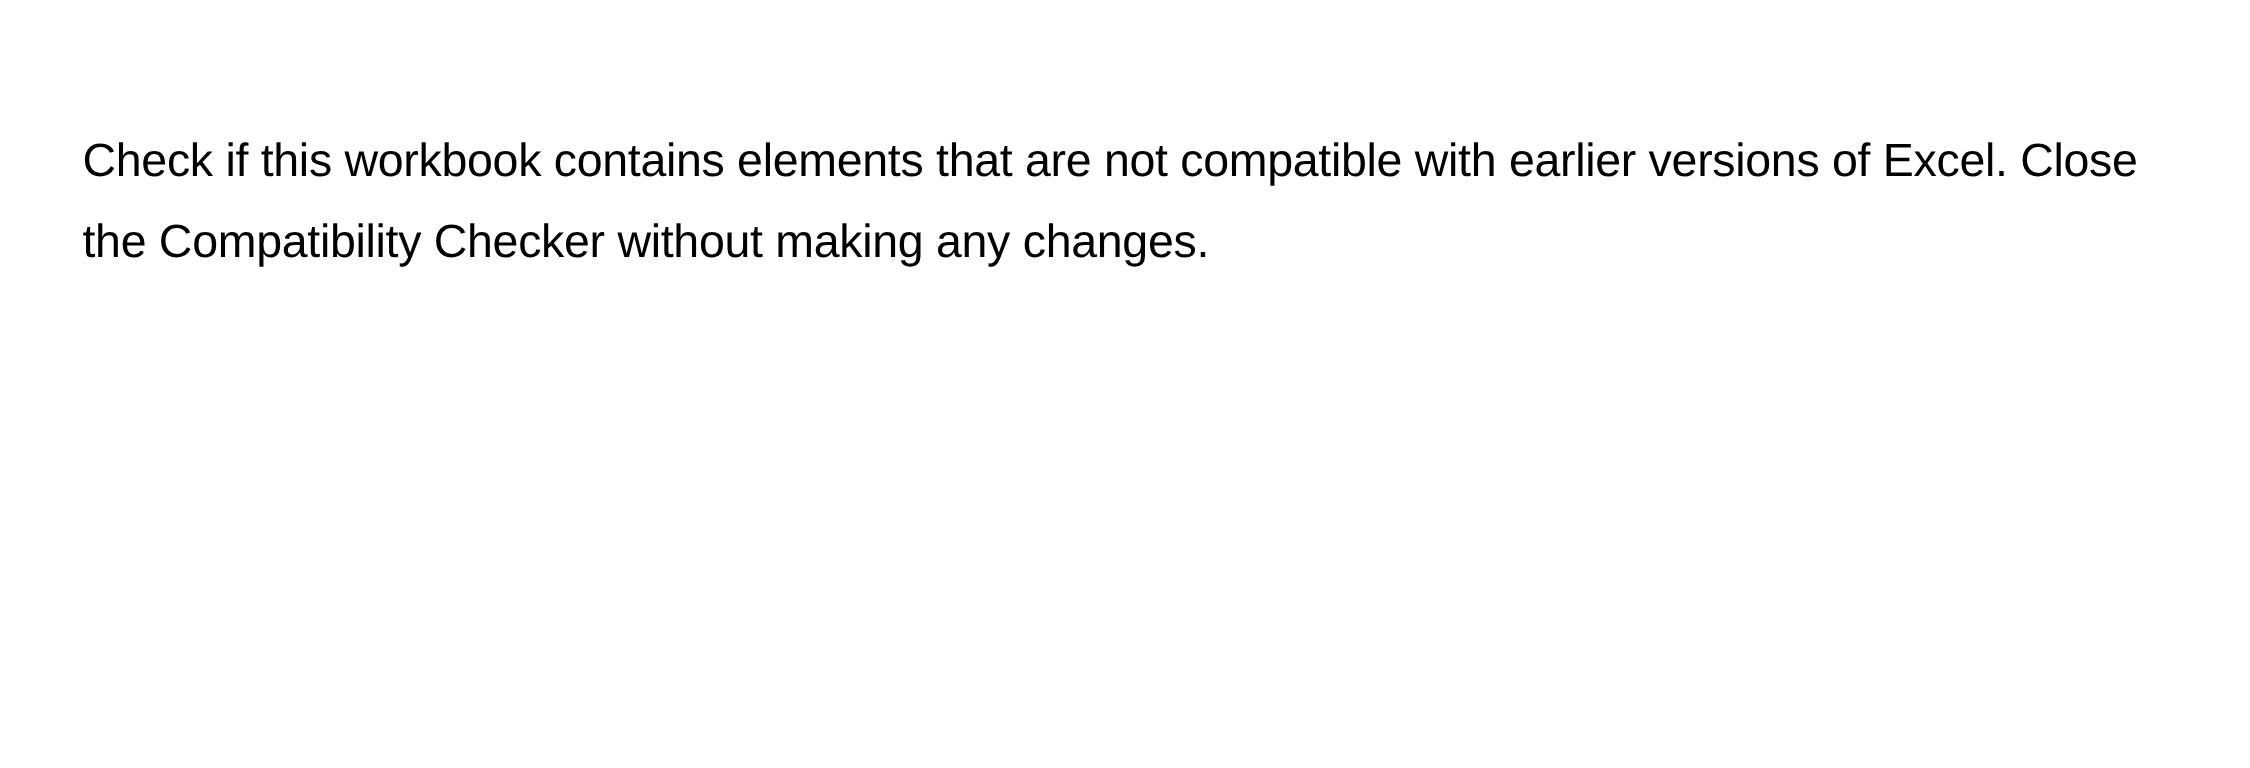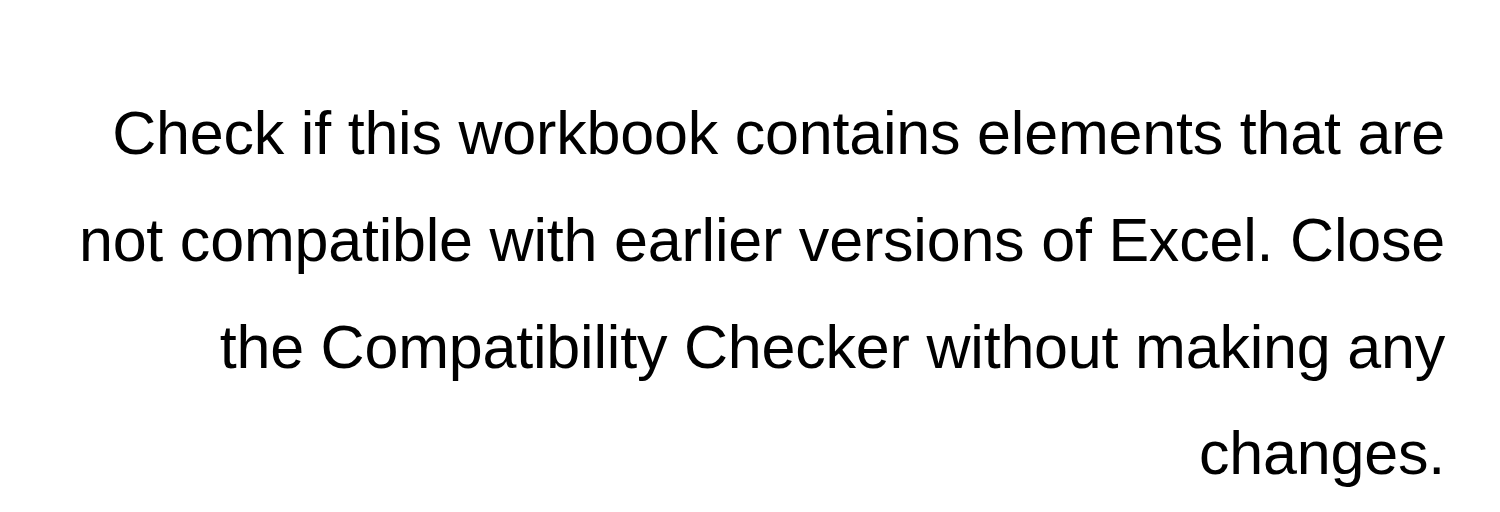--- a/index.html
+++ b/index.html
@@ -8,24 +8,23 @@
       box-sizing: border-box;
     }
     body {
       width: 1500px;
       height: 512px;
       background: #ffffff;
       font-family: -apple-system, BlinkMacSystemFont, "Segoe UI", Helvetica, Arial, sans-serif;
       padding: 80px 55px 55px 55px;
     }
     .instruction-text {
-      font-size: 61px;
+      font-size: 31px;
       line-height: 1.75;
       color: #000000;
       font-weight: 400;
       letter-spacing: -0.2px;
-      text-align: right;
     }
   </style>
 </head>
 <body>
 
 <p class="instruction-text">Check if this workbook contains elements that are not compatible with earlier versions of Excel. Close the Compatibility Checker without making any changes.</p>
 
 </body></html>

